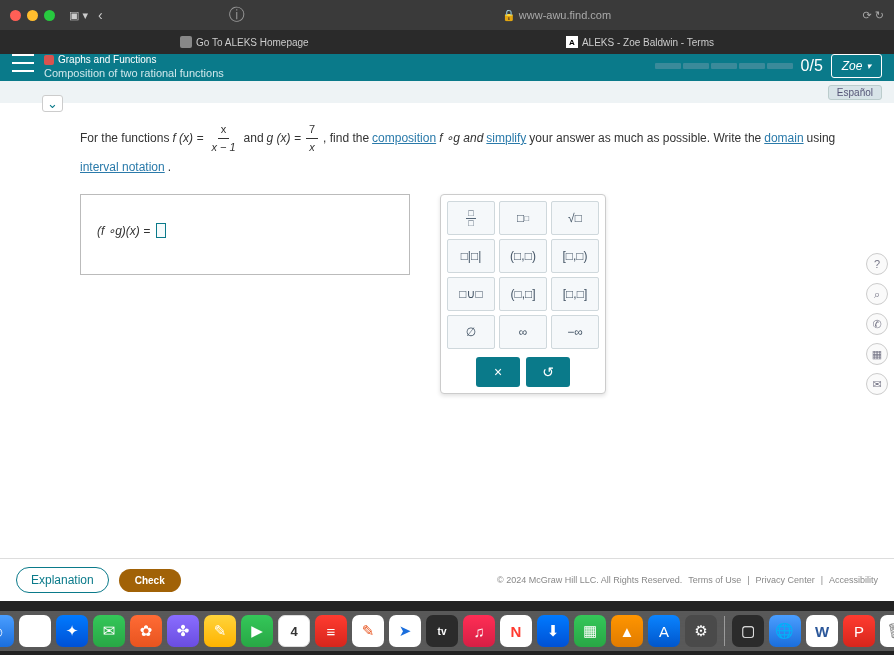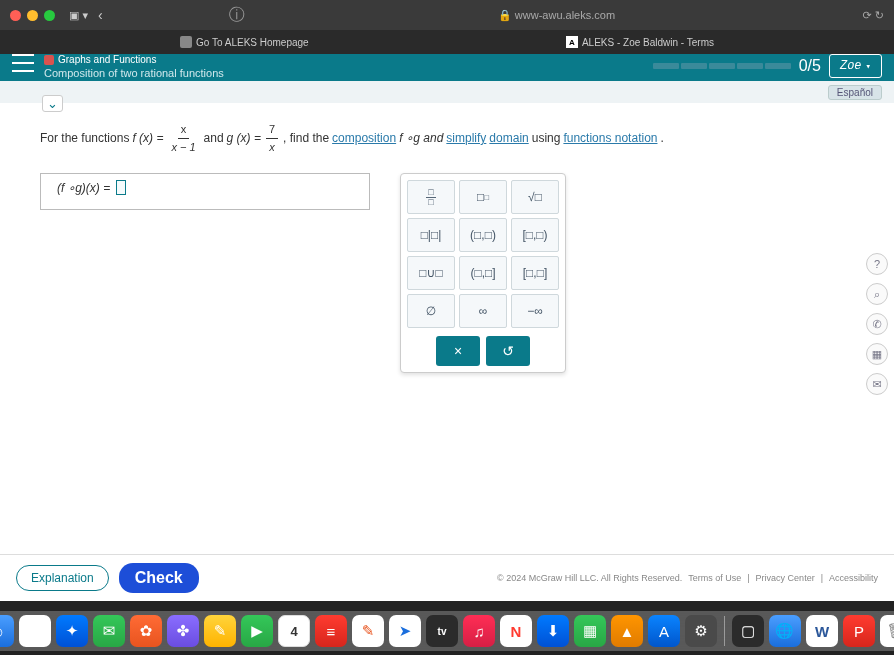--- a/index.html
+++ b/index.html
@@ -26,52 +26,52 @@
     .menu-line { height: 2px; background: #fff; }
     .section-info { display: flex; flex-direction: column; gap: 2px; }
     .section-title { color: #fff; font-size: 10px; display: flex; align-items: center; gap: 4px; }
     .section-sub { color: #d0e8ec; font-size: 11px; }
     .warn-icon { width: 10px; height: 10px; background: #d9534f; border-radius: 2px; }
     .header-right { margin-left: auto; display: flex; align-items: center; gap: 8px; }
     .progress-segments { display: flex; gap: 2px; }
     .progress-seg { width: 26px; height: 6px; background: #5ab4c4; border-radius: 1px; }
     .progress-seg.dim { background: #3a8a9a; }
     .progress-label { color: #fff; font-size: 16px; }
-    .user-btn { border: 1.5px solid #fff; color: #fff; background: transparent; padding: 4px 10px; font-size: 12px; font-style: italic; border-radius: 3px; cursor: pointer; display: flex; align-items: center; gap: 4px; font-family: Liberation Mono, monospace; }
+    .user-btn { border: 1.5px solid #fff; color: #fff; background: transparent; padding: 4px 10px; font-size: 12px; font-style: italic; border-radius: 3px; cursor: pointer; display: flex; align-items: center; gap: 4px; }
     .chev-down { font-size: 9px; }
     
     .subheader { background: #eef3f5; height: 22px; display: flex; align-items: center; justify-content: flex-end; padding: 0 12px; }
     .lang-btn { background: #d8e4e8; border: 1px solid #bcc; border-radius: 3px; padding: 1px 8px; font-size: 10px; color: #557; cursor: pointer; }
     .expand-chev { position: absolute; left: 42px; top: 95px; color: #0a7a8a; font-size: 13px; background: #fff; border: 1px solid #ccc; border-radius: 3px; padding: 0 4px; cursor: pointer; }
     
-    .content-area { flex: 1; padding: 18px 30px 10px 40px; position: relative; }
+    .content-area { flex: 1; padding: 18px 30px 10px 40px; position: relative; margin-left: 40px; }
     .question-text { font-size: 12px; color: #333; line-height: 1.5; margin-bottom: 18px; display: flex; align-items: center; flex-wrap: wrap; gap: 3px; }
     .frac { display: inline-flex; flex-direction: column; align-items: center; font-size: 11px; vertical-align: middle; margin: 0 2px; }
     .frac-num { border-bottom: 1px solid #333; padding: 0 3px; }
     .frac-den { padding: 0 3px; font-style: italic; }
     .link { color: #2a7aaa; text-decoration: underline; cursor: pointer; }
     
     .work-row { display: flex; gap: 30px; align-items: flex-start; }
-    .answer-box { border: 1px solid #bbb; width: 330px; padding: 6px 16px; font-size: 12px; color: #333; }
+    .answer-box { border: 1px solid #bbb; width: 330px; padding: 28px 16px; font-size: 12px; color: #333; }
     .answer-line { display: flex; align-items: center; gap: 6px; margin-bottom: 36px; }
     .answer-line:last-child { margin-bottom: 8px; }
     .input-slot { display: inline-block; min-width: 10px; height: 15px; border: 1px solid #0a7a8a; background: #f5fbfc; vertical-align: middle; }
     
     .palette { border: 1px solid #ccc; border-radius: 4px; box-shadow: 0 2px 4px rgba(0,0,0,.12); padding: 6px; background: #fff; }
     .palette-grid { display: grid; grid-template-columns: repeat(3, 48px); grid-auto-rows: 34px; gap: 4px; }
     .pal-btn { border: 1px solid #cfd8dc; background: #f5f8fa; display: flex; align-items: center; justify-content: center; font-size: 12px; color: #456; cursor: pointer; border-radius: 2px; }
     .pal-actions { display: flex; gap: 6px; margin-top: 8px; justify-content: center; }
     .pal-action { width: 44px; height: 30px; background: #0a7a8a; color: #fff; border: none; border-radius: 3px; font-size: 14px; cursor: pointer; display: flex; align-items: center; justify-content: center; }
     
     .side-tools { position: absolute; right: 6px; top: 150px; display: flex; flex-direction: column; gap: 8px; }
     .side-tool { width: 22px; height: 22px; border: 1px solid #ccc; border-radius: 50%; background: #fafafa; color: #778; font-size: 11px; display: flex; align-items: center; justify-content: center; cursor: pointer; }
     
     .footer-bar { border-top: 1px solid #ddd; padding: 8px 16px; display: flex; align-items: center; gap: 10px; background: #fff; }
     .btn-explain { background: #fff; border: 1.5px solid #0a7a8a; color: #0a7a8a; padding: 5px 14px; border-radius: 14px; font-size: 12px; cursor: pointer; }
-    .btn-check { background: #1d4ed8; border: none; color: #fff; padding: 6px 16px; border-radius: 14px; font-size: 16px; cursor: pointer; font-weight: bold; }
+    .btn-check { background: #a16207; border: none; color: #fff; padding: 6px 16px; border-radius: 14px; font-size: 10px; cursor: pointer; font-weight: bold; }
     .footer-right { margin-left: auto; font-size: 9px; color: #888; display: flex; gap: 6px; }
     .footer-right span { cursor: pointer; }
     
     .dock { position: absolute; bottom: 4px; left: 50%; transform: translateX(-50%); display: flex; gap: 5px; background: rgba(255,255,255,.25); padding: 4px 8px; border-radius: 12px; backdrop-filter: blur(8px); }
     .dock-icon { width: 32px; height: 32px; border-radius: 7px; display: flex; align-items: center; justify-content: center; font-size: 15px; color: #fff; cursor: pointer; }
     .di1 { background: linear-gradient(#4a9eff,#1a6edd); } .di2 { background: linear-gradient(#34c759,#28a745); }
     .di3 { background: linear-gradient(#ff6b35,#e8541f); } .di4 { background: linear-gradient(#ff3b30,#d7261c); }
     .di5 { background: linear-gradient(#8a6dff,#6a4de0); } .di6 { background: linear-gradient(#ffd43b,#ffb300); }
     .di7 { background: #fff; color: #333; border: 1px solid #ddd;} .di8 { background: linear-gradient(#ff2d55,#d61f45); }
     .di9 { background: #fff; } .di10 { background: linear-gradient(#007aff,#0051d5); }
@@ -86,21 +86,21 @@
 </head>
 <body>
 
 <div class="browser-chrome">
   <div class="traffic-light tl-red"></div>
   <div class="traffic-light tl-yellow"></div>
   <div class="traffic-light tl-green"></div>
   <span class="browser-tab">▣ ▾</span>
   <span class="browser-back">‹</span>
   <span class="info-icon" style="margin-left:120px;">ⓘ</span>
-  <div class="address-bar">🔒 <span>www-awu.aleks.com</span></div>
+  <div class="address-bar">🔒 <span>www-awu.find.com</span></div>
   <span style="color:#aaa;font-size:11px;">⟳ ↻</span>
 </div>
 
 <div class="tab-strip">
   <div class="tab-item">
     <span style="width:12px;height:12px;background:#888;border-radius:2px;"></span>
     <span>Go To ALEKS Homepage</span>
   </div>
   <div class="tab-item">
     <span class="aleks-logo">A</span>
@@ -156,23 +156,24 @@
       <span> and </span>
       <span style="font-style:italic;">g (x) =</span>
       <span class="frac">
           <span class="frac-num">7</span>
           <span class="frac-den">x</span>
         </span>
       <span>, find the </span>
       <span class="link">composition</span>
       <span style="font-style:italic;"> f ∘g and </span>
       <span class="link">simplify</span>
+      <span> your answer as much as possible. Write the </span>
       <span class="link">domain</span>
       <span> using </span>
-      <span class="link">functions notation</span>
+      <span class="link">interval notation</span>
       <span>.</span>
     </div>
 
     <div class="work-row">
       <div class="answer-box">
         <div class="answer-line">
           <span style="font-style:italic;">(f ∘g)(x) = </span>
           <span class="input-slot"></span>
         </div>
       </div>

